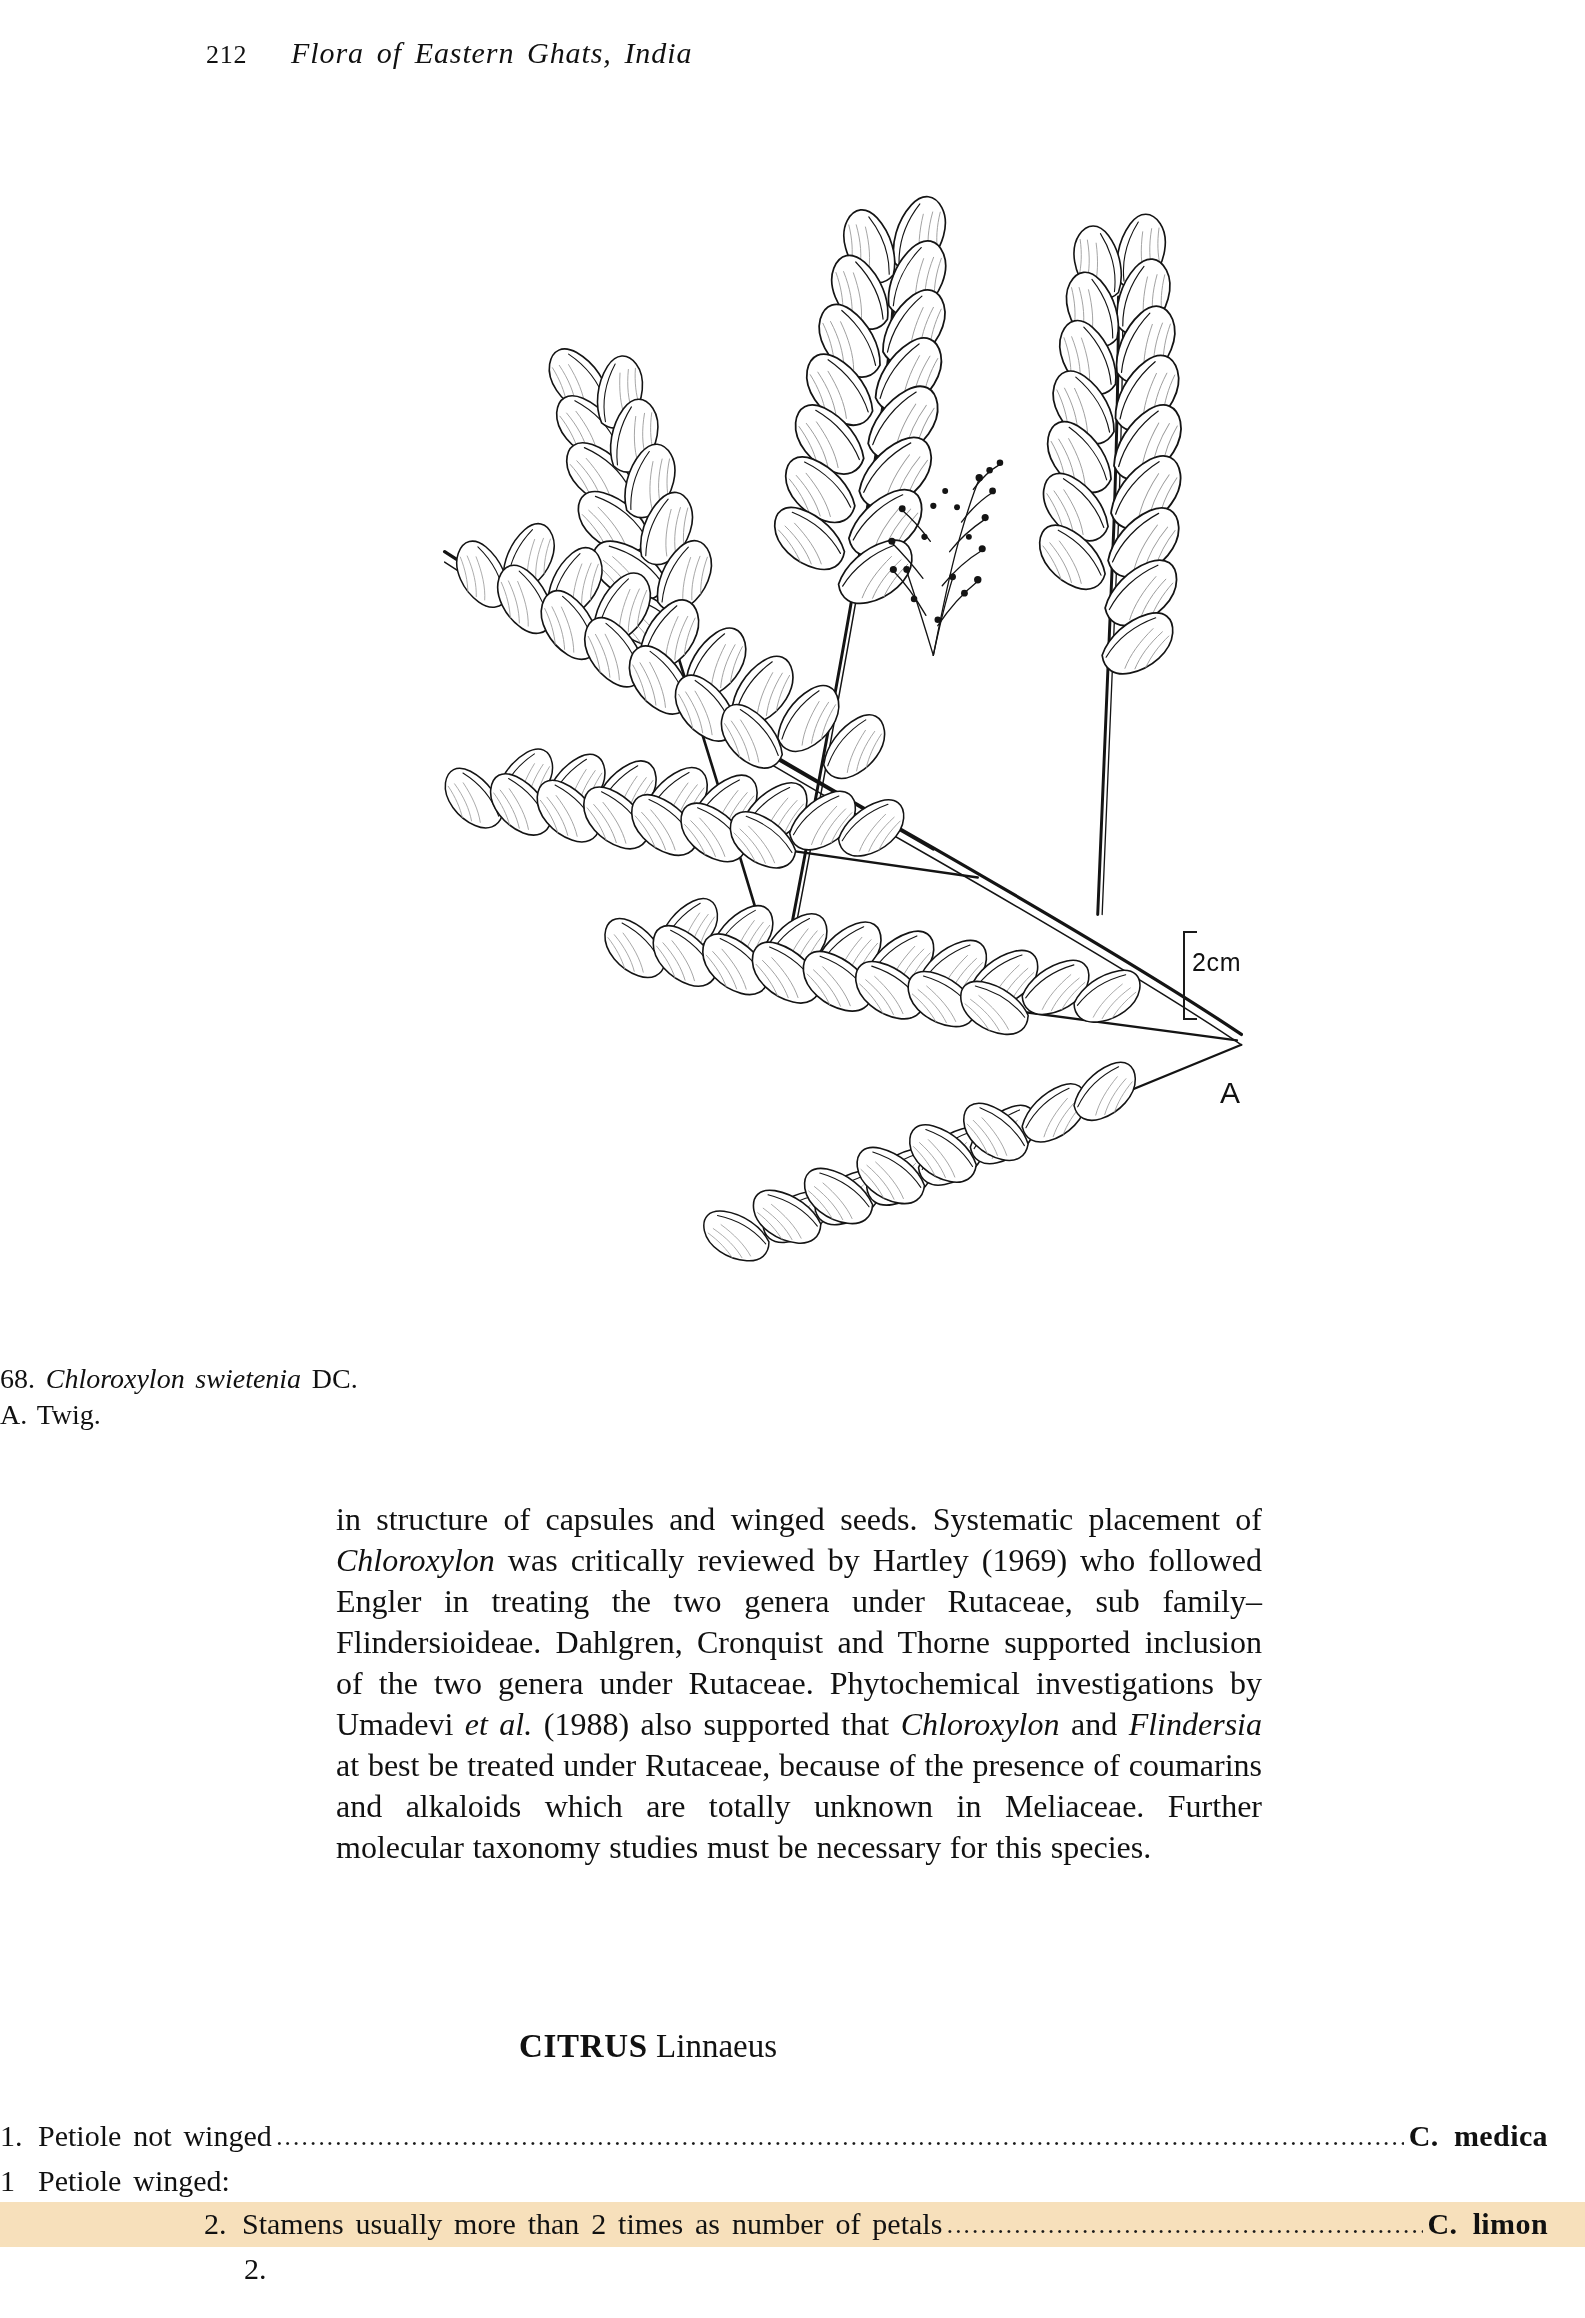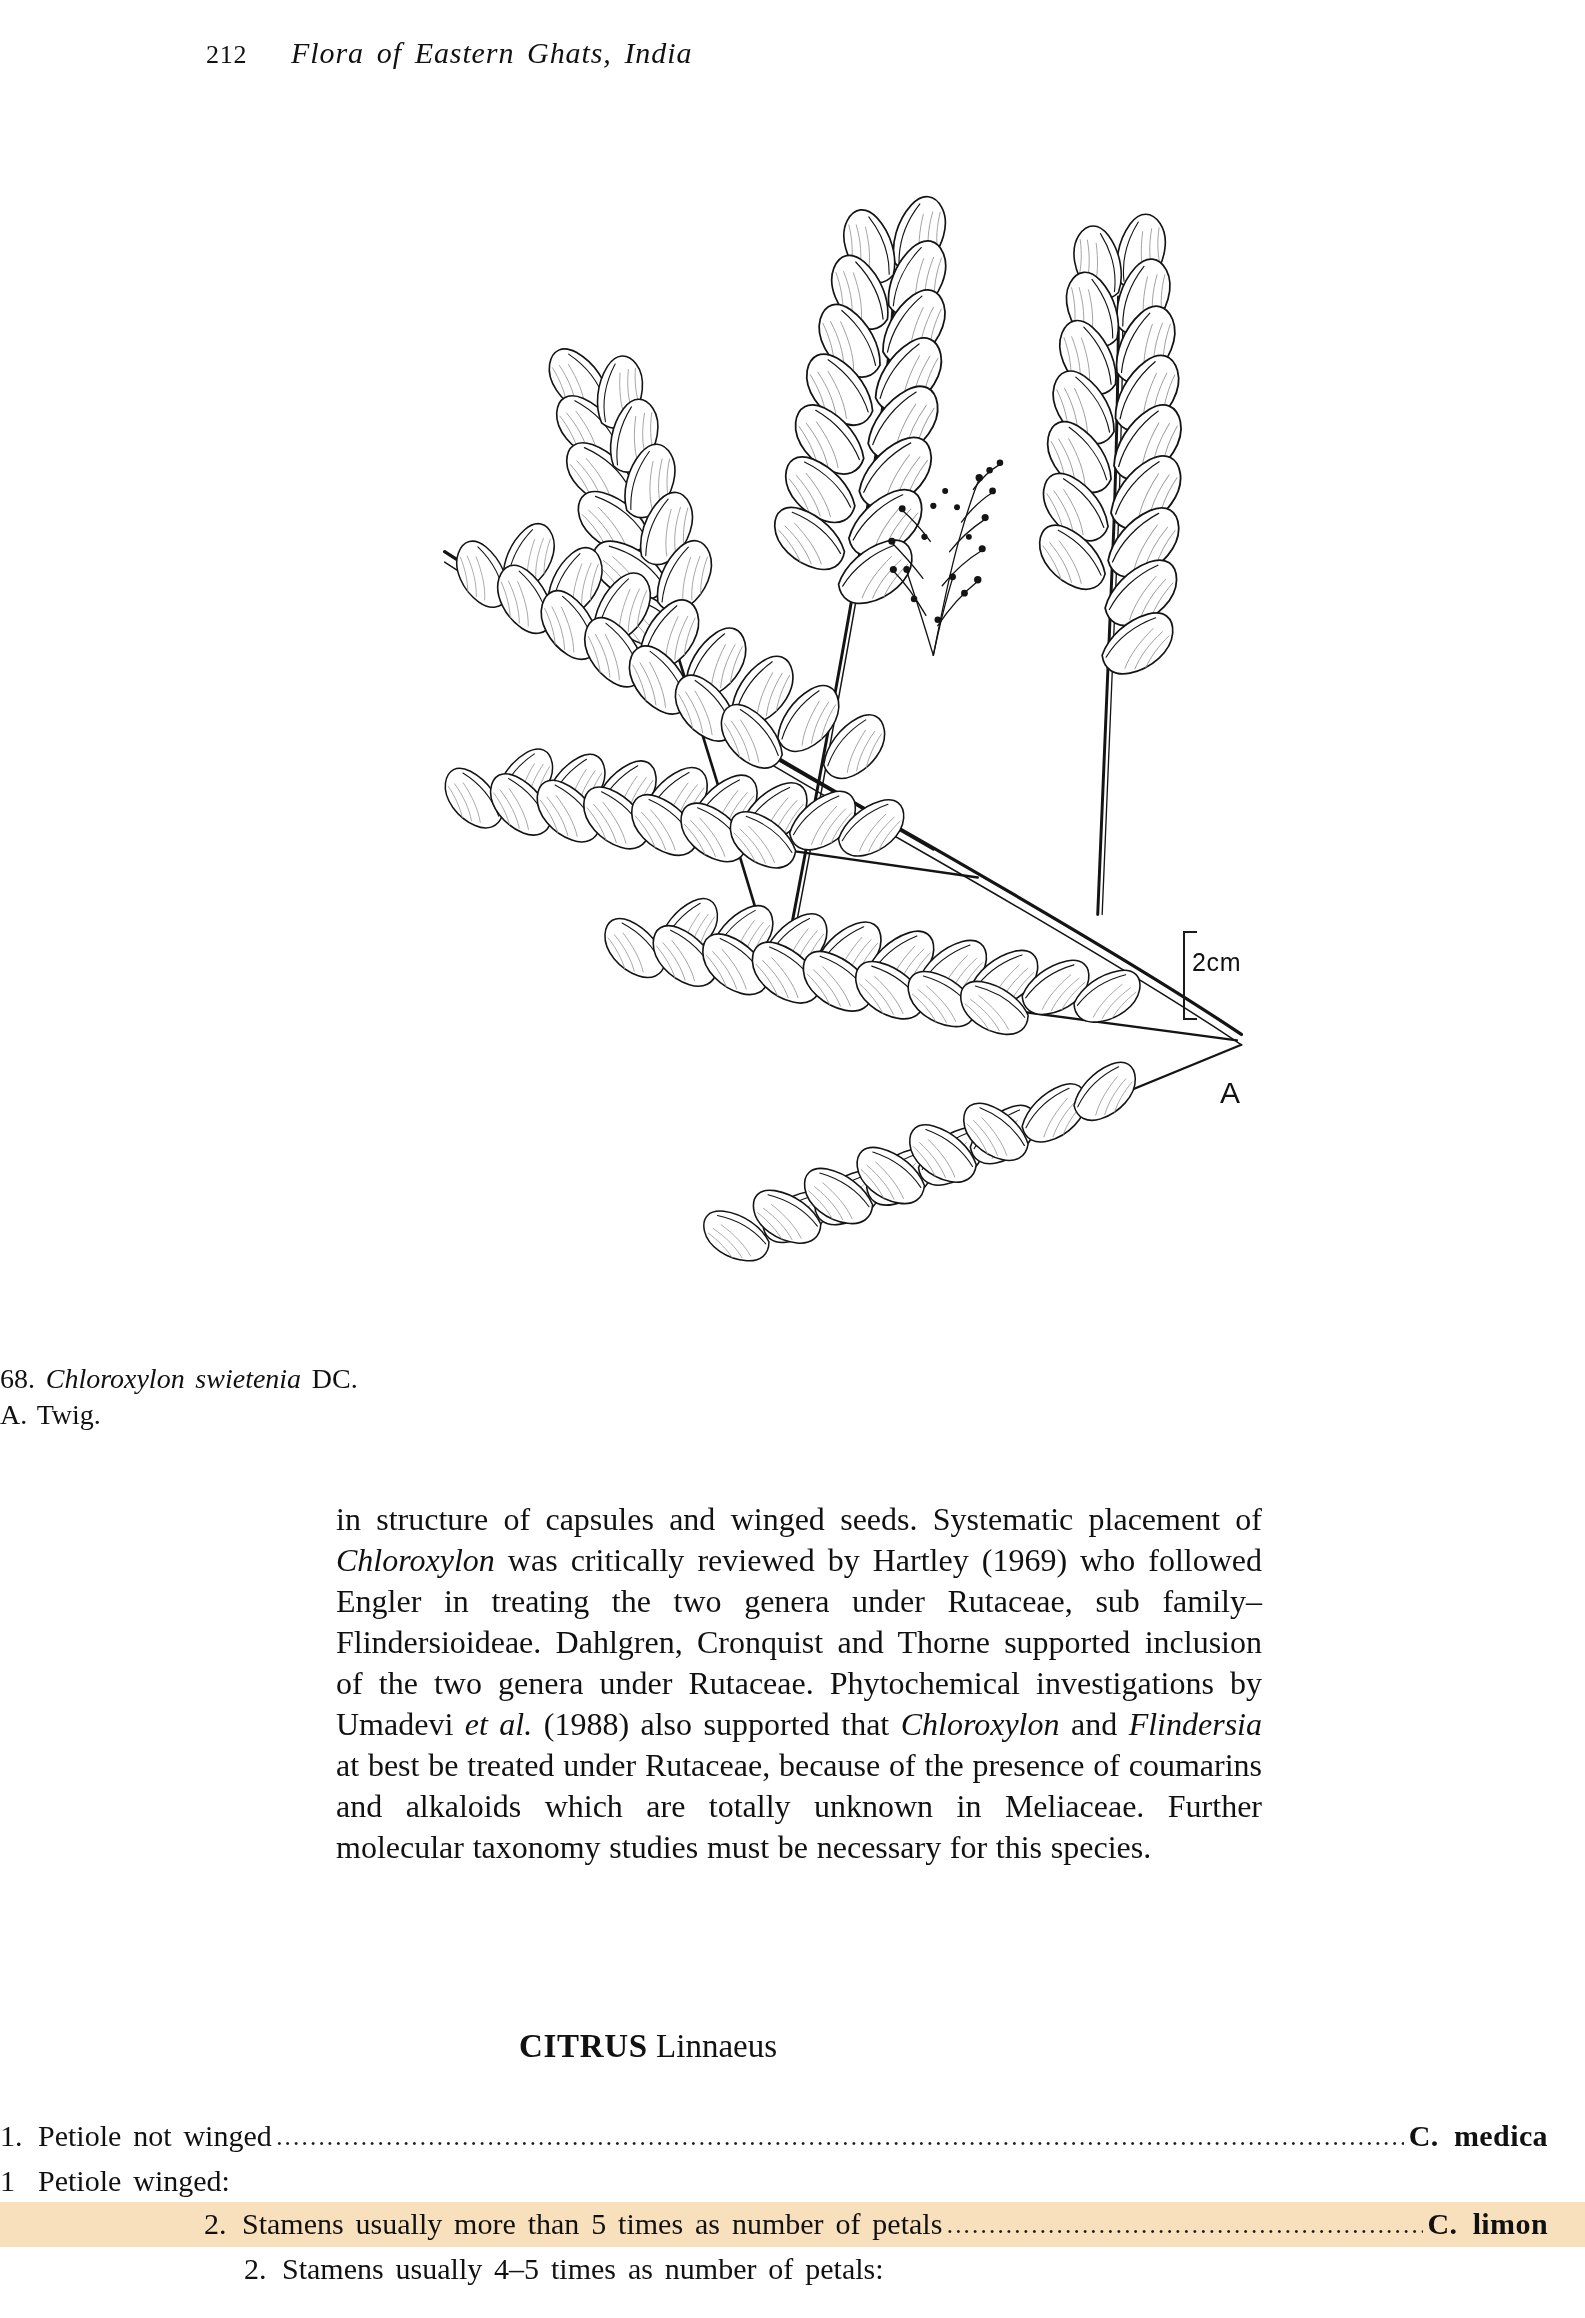--- a/index.html
+++ b/index.html
@@ -418,22 +418,21 @@
       <span class="key-text">Petiole not winged</span>
       <span class="key-leader">................................................................................................................................................................</span>
       <span class="key-target">C.  medica</span>
     </div>
     <div class="key-row no-leader">
       <span class="key-num">1</span>
       <span class="key-text">Petiole winged:</span>
     </div>
     <div class="key-row indent-1 highlight">
       <span class="key-num">2.</span>
-      <span class="key-text">Stamens usually more than 5 times as number of petals</span>
+      <span class="key-text">Stamens usually more than 2 times as number of petals</span>
       <span class="key-leader">................................................................................................................................................................</span>
       <span class="key-target">C.  limon</span>
     </div>
     <div class="key-row indent-2 no-leader">
       <span class="key-num">2.</span>
-      <span class="key-text">Stamens usually 4–5 times as number of petals:</span>
     </div>
   </div>
 
 
 </body></html>

